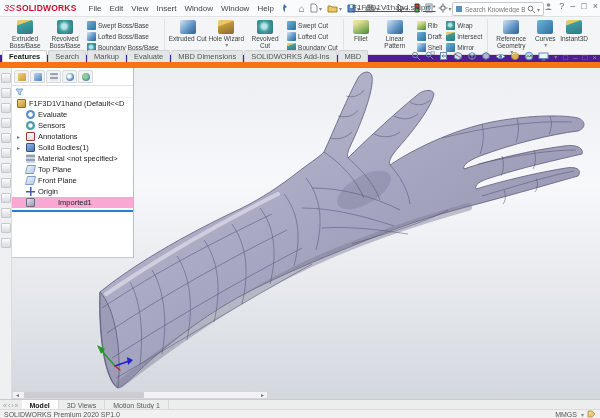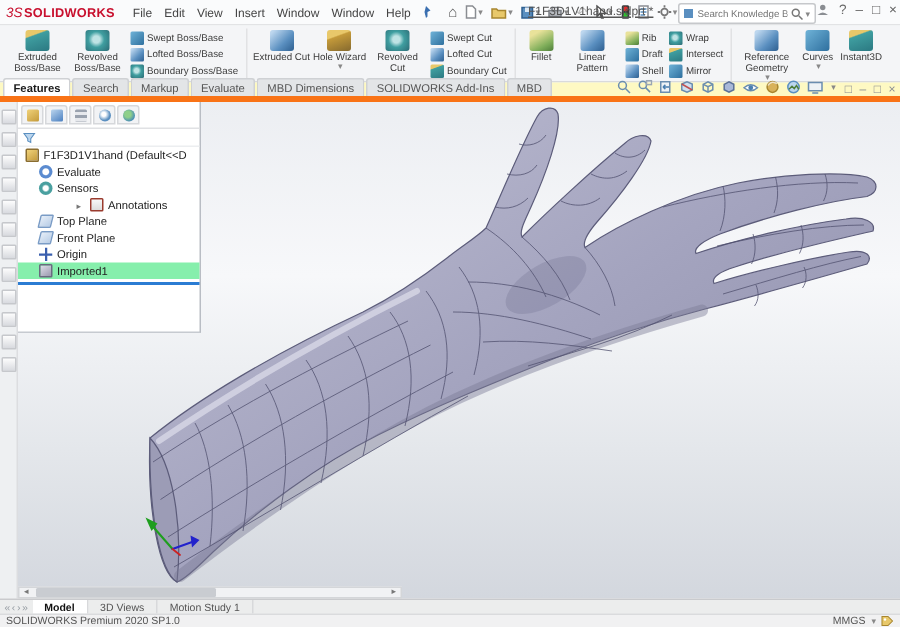--- a/index.html
+++ b/index.html
@@ -31,36 +31,36 @@
   .rsmall{display:flex;flex-direction:column;margin:0 2px;}
   .srow{display:flex;align-items:center;height:11px;font-size:6.5px;color:#3c3c3c;white-space:nowrap;}
   .si{width:9px;height:9px;margin-right:2px;border-radius:1px;flex:0 0 auto;}
   .ib1{background:linear-gradient(160deg,#e8c86a 25%,#3f9ea0 30%,#2e7e86 90%);}
   .ib2{background:radial-gradient(circle at 45% 45%,#bfe3e4 20%,#3f9ea0 45%,#2e6f78 95%);}
   .ib3{background:linear-gradient(135deg,#6fb3d8,#2e6f9e);}
   .ib4{background:linear-gradient(160deg,#e8c86a 30%,#c49a3a 35%,#8a6d2f 95%);}
   .ib5{background:linear-gradient(135deg,#bcd6ee 10%,#5a8fc0 60%,#2e5f90 100%);}
   .ib6{background:linear-gradient(150deg,#e9e29a 20%,#7fae5a 70%,#4e7e3a 100%);}
   
-  .cmdbar{position:absolute;top:55px;left:0;right:0;height:13px;background:#fef9c3;
-          border-bottom:4px solid #f97316;display:flex;align-items:flex-end;padding-left:2px;box-sizing:border-box;}
+  .cmdbar{position:absolute;top:55px;left:0;right:0;height:13px;background:#4c1d95;
+          border-bottom:6px solid #f97316;display:flex;align-items:flex-end;padding-left:2px;box-sizing:border-box;}
   .ctab{padding:1px 6px;font-size:7.5px;color:#555;background:#e3e5e7;border:1px solid #cfd1d4;
         border-bottom:none;margin-right:1px;border-radius:2px 2px 0 0;white-space:nowrap;}
   .ctab.active{background:#fff;color:#1a1a1a;font-weight:bold;}
   .headsup{margin-left:auto;display:flex;align-items:center;gap:4px;padding:0 6px 1px 0;}
   .headsup svg{display:block}
   .docwin{display:flex;gap:5px;color:#8a8d92;font-size:8px;align-items:center;padding-right:3px;}
   
   .leftstrip{position:absolute;left:0;top:68px;bottom:19px;width:12px;background:#eef0f2;
              border-right:1px solid #dcdde0;display:flex;flex-direction:column;align-items:center;padding-top:5px;gap:5px;box-sizing:border-box;}
   .lsico{width:8px;height:8px;background:linear-gradient(#fdfdfd,#d8dadf);border:1px solid #c6c8cc;border-radius:1px;}
   .viewport{position:absolute;left:12px;top:68px;right:0;height:331px;
             background:linear-gradient(to bottom,#eceef2 0%,#f7f8fa 35%,#e4e7eb 70%,#d3d7de 100%);}
   
-  .treepanel{position:absolute;left:12px;top:68px;width:122px;height:154px;background:#fff;
+  .treepanel{position:absolute;left:12px;top:68px;width:122px;height:190px;background:#fff;
              border-right:1px solid #b9bdc4;border-bottom:1px solid #c6cad0;box-sizing:border-box;z-index:5;}
   .ptabs{display:flex;align-items:center;gap:1px;border-bottom:1px solid #e0e1e4;padding:2px 2px;}
   .ptab{width:13px;height:11px;border:1px solid #d6d8db;border-radius:2px 2px 0 0;background:#f2f3f5;
         display:flex;align-items:center;justify-content:center;}
   .pt{width:8px;height:8px;border-radius:1px;}
   .pt1{background:linear-gradient(145deg,#f0d27a,#c49a3a);}
   .pt2{background:linear-gradient(145deg,#bcd6ee,#4a7fc0);}
   .pt3{background:repeating-linear-gradient(0deg,#e6e8ec 0 2px,#9aa2ae 2px 4px);}
   .pt4{border-radius:50%;background:radial-gradient(circle at 40% 40%,#fff 20%,#5a8fc0 60%);}
   .pt5{border-radius:50%;background:radial-gradient(circle at 40% 40%,#8fd08a 30%,#3a7fc0 80%);}
@@ -72,21 +72,21 @@
   .ti-part{background:linear-gradient(145deg,#f0d27a,#c49a3a);border:1px solid #8a6d2f;box-sizing:border-box;}
   .ti-history{border-radius:50%;background:radial-gradient(circle at 50% 50%,#fff 30%,#5b8bd0 42%);}
   .ti-sensor{border-radius:50%;background:radial-gradient(circle at 50% 50%,#fff 25%,#4aa0a0 42%);}
   .ti-annot{background:linear-gradient(#f8f8f8,#ddd);border:1px solid #9a3b2e;box-sizing:border-box;}
   .ti-bodies{background:linear-gradient(145deg,#8fb6e8,#4a76b8);border:1px solid #33548a;box-sizing:border-box;}
   .ti-material{background:repeating-linear-gradient(0deg,#cfd6df 0 2px,#8fa0b5 2px 4px);}
   .ti-plane{background:linear-gradient(135deg,#e6eef8,#b8cde6);border:1px solid #7a9cc6;box-sizing:border-box;transform:skewX(-14deg);}
   .ti-origin{background:linear-gradient(#3a5fae,#3a5fae) center/1.5px 9px no-repeat,
              linear-gradient(#3a5fae,#3a5fae) center/9px 1.5px no-repeat;}
   .ti-import{background:linear-gradient(145deg,#e0e0ea,#9a9aae);border:1px solid #6a6a80;box-sizing:border-box;}
-  .selrow{background:#86efac;}
+  .selrow{background:#f9a8d4;gap:20px;}
   .rollback{height:2px;background:#2b7cd3;margin-top:2px;}
   
   .scrollrow{position:absolute;left:12px;top:391px;width:256px;height:8px;background:#f1f2f4;
              border:1px solid #d4d6d9;display:flex;align-items:center;box-sizing:border-box;z-index:6;}
   .sarrow{width:9px;text-align:center;font-size:6px;color:#777;line-height:6px;}
   .sthumb{height:6px;width:120px;background:#c9ccd1;border-radius:1px;margin-left:2px;}
   .doctabs{position:absolute;left:0;top:399px;right:0;height:10px;background:#eceded;
            border-top:1px solid #c9cacd;display:flex;align-items:stretch;font-size:7px;z-index:7;}
   .tnav{display:flex;align-items:center;gap:1px;padding:0 3px;color:#9aa0a6;font-size:7px;}
   .dtab{display:flex;align-items:center;padding:0 8px;color:#555;border-right:1px solid #d8d9db;}
@@ -507,24 +507,33 @@
     <span style="font-weight:normal;">F1F3D1V1hand (Default&lt;&lt;D</span>
   </div>
   <div class="trow child">
     <span class="ti ti-history"></span>
     <span>Evaluate</span>
     </div>
   <div class="trow child">
     <span class="ti ti-sensor"></span>
     <span>Sensors</span>
     </div>
-  <div class="trow child" style="position:relative;margin-left:34px;">
+  <div class="trow child" style="position:relative;">
     <span class="exp">▸</span>
     <span class="ti ti-annot"></span>
     <span>Annotations</span>
+    </div>
+  <div class="trow child" style="position:relative;">
+    <span class="exp">▸</span>
+    <span class="ti ti-bodies"></span>
+    <span>Solid Bodies(1)</span>
+    </div>
+  <div class="trow child">
+    <span class="ti ti-material"></span>
+    <span>Material &lt;not specified&gt;</span>
     </div>
   <div class="trow child">
     <span class="ti ti-plane"></span>
     <span>Top Plane</span>
     </div>
   <div class="trow child">
     <span class="ti ti-plane"></span>
     <span>Front Plane</span>
     </div>
   <div class="trow child">

